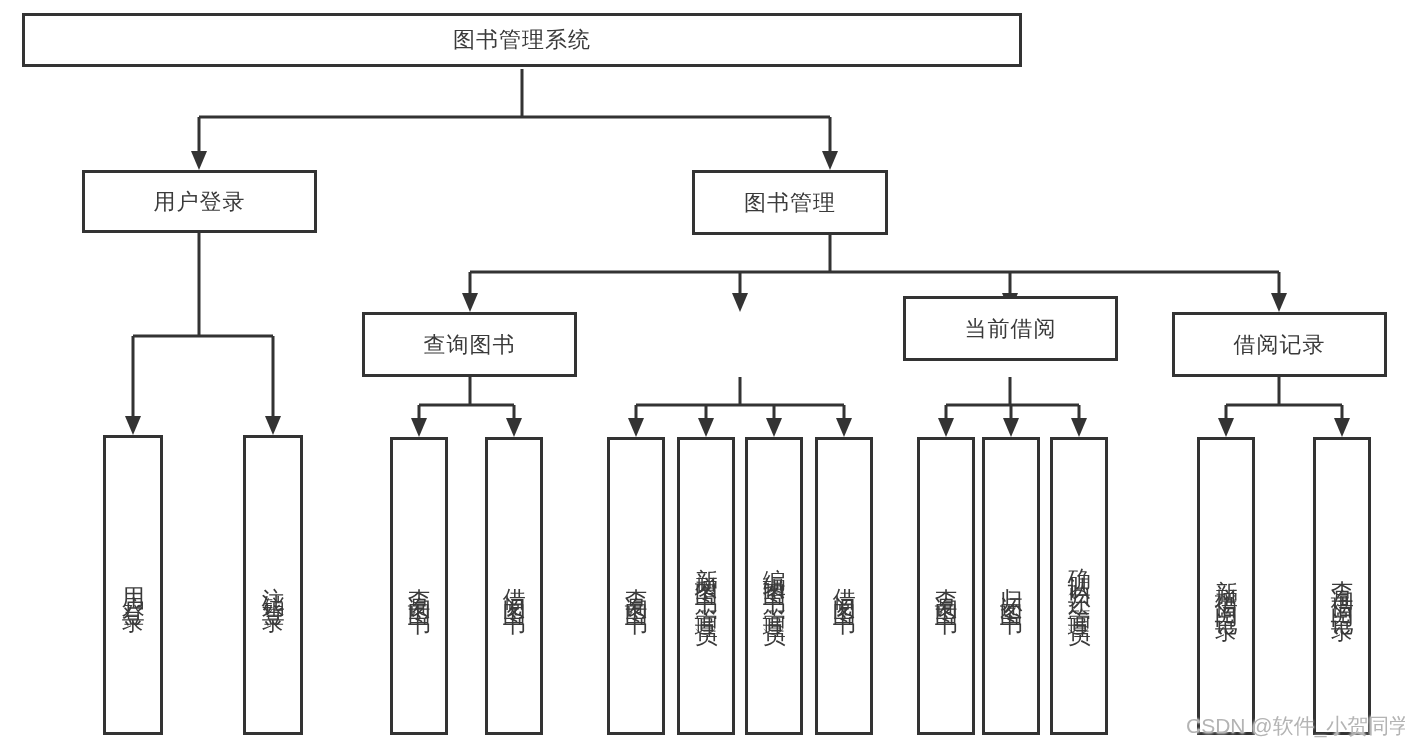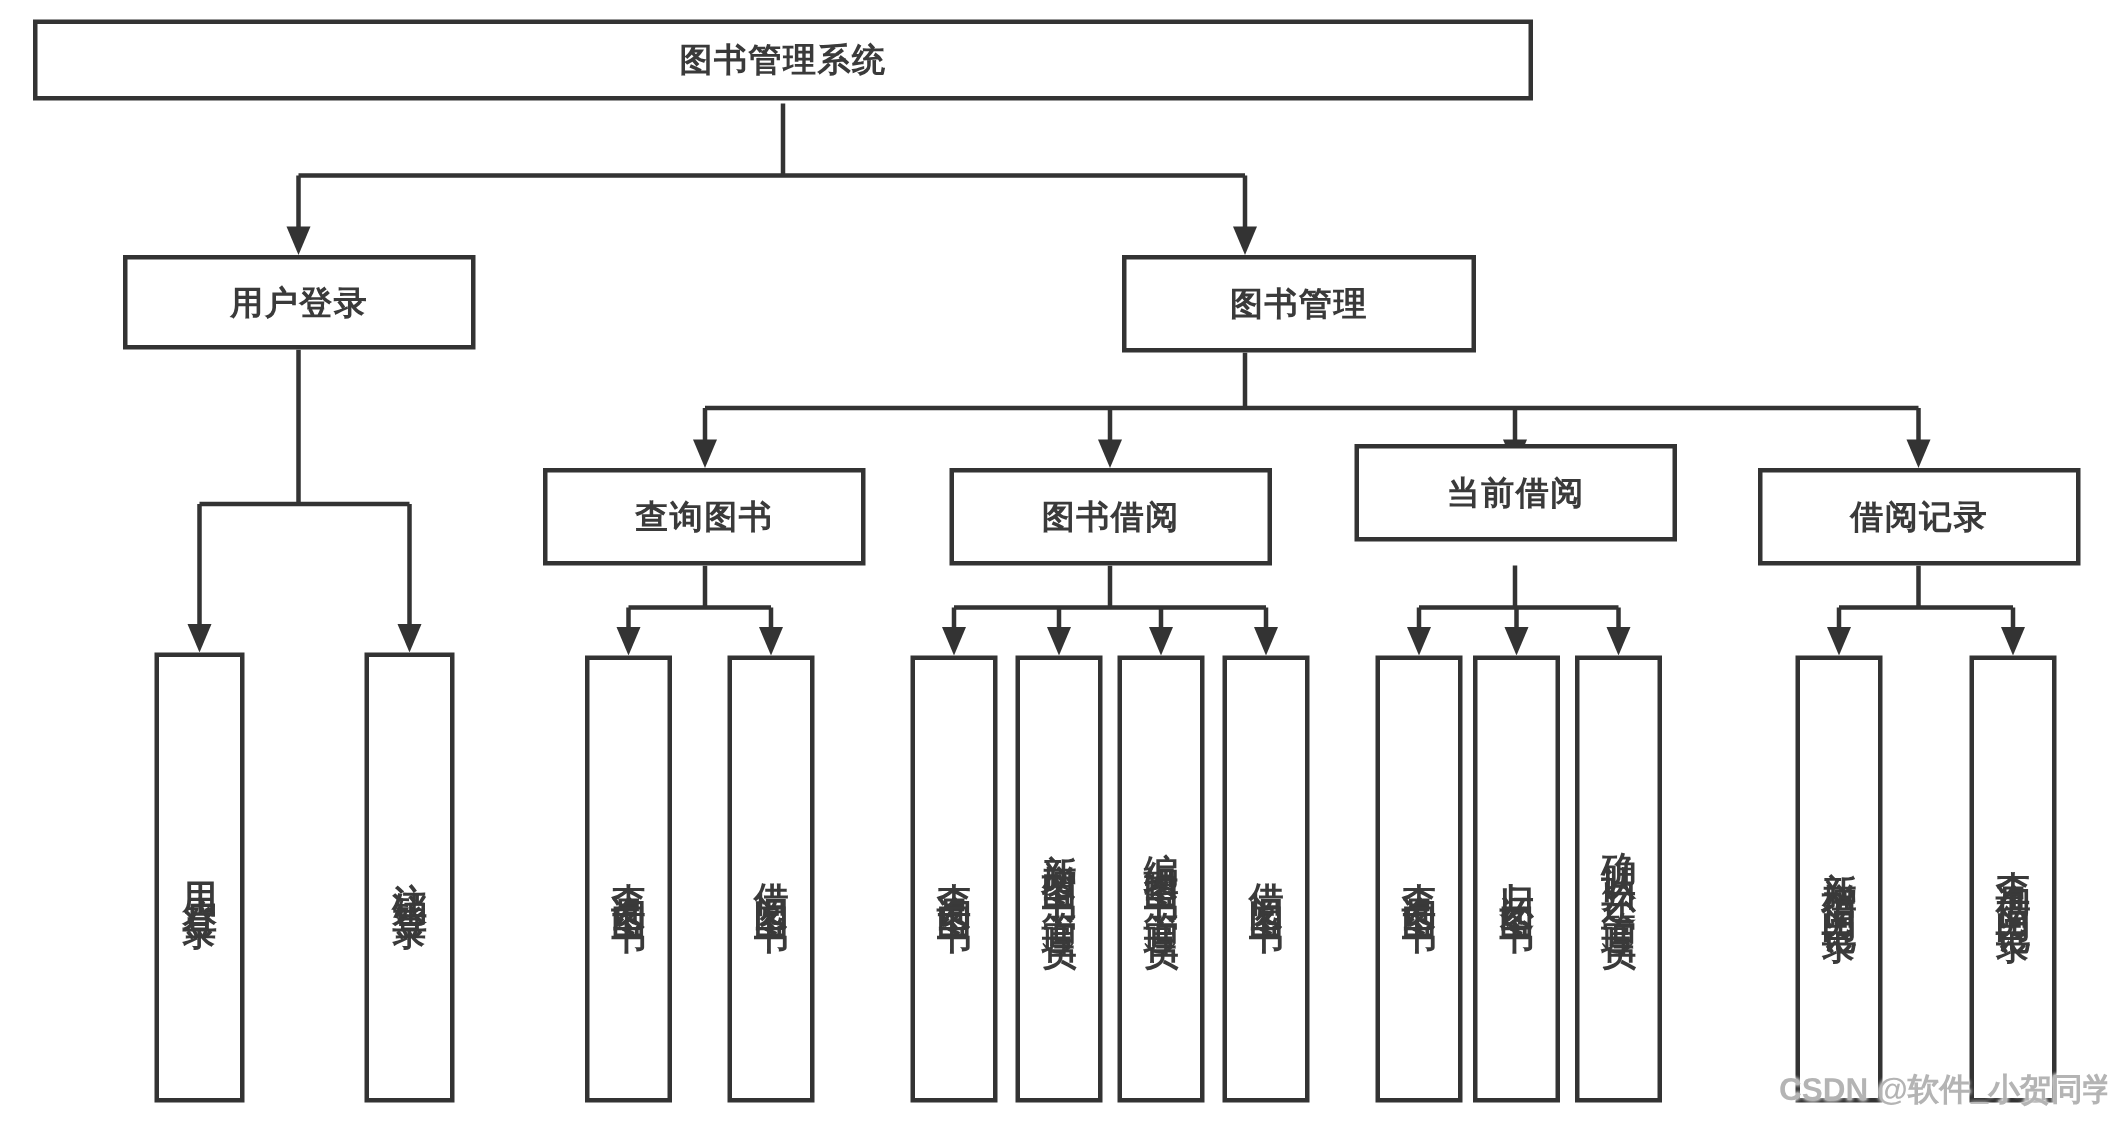--- a/index.html
+++ b/index.html
@@ -7,21 +7,20 @@
     padding: 0;
     background: #ffffff;
   }
   .canvas {
     position: relative;
     width: 1405px;
     height: 747px;
     background: #ffffff;
     font-family: "Liberation Sans", "DejaVu Sans", sans-serif;
     overflow: hidden;
-    font-weight: bold;
   }
   svg.connectors {
     position: absolute;
     left: 0;
     top: 0;
     width: 1405px;
     height: 747px;
   }
   .node {
     position: absolute;
@@ -92,29 +91,26 @@
     </g>
   </svg>
 
   <div class="node h" style="left:22px; top:13px; width:1000px; height:54px;">
     <span>图书管理系统</span>
   </div>
 
   <div class="node h" style="left:82px; top:170px; width:235px; height:63px;">
     <span>用户登录</span>
   </div>
-  <div class="node h" style="left:748px; top:170px; width:236px; height:65px;">
+  <div class="node h" style="left:692px; top:170px; width:196px; height:65px;">
     <span>图书管理</span>
   </div>
 
   <div class="node h" style="left:362px; top:312px; width:215px; height:65px;">
     <span>查询图书</span>
-  </div>
-  <div class="node h" style="left:633px; top:312px; width:215px; height:65px;">
-    <span>图书借阅</span>
   </div>
   <div class="node h" style="left:903px; top:296px; width:215px; height:65px;">
     <span>当前借阅</span>
   </div>
   <div class="node h" style="left:1172px; top:312px; width:215px; height:65px;">
     <span>借阅记录</span>
   </div>
 
   <div class="node v" style="left:103px; top:435px; width:60px; height:300px;">
     <span>用户登录</span>

